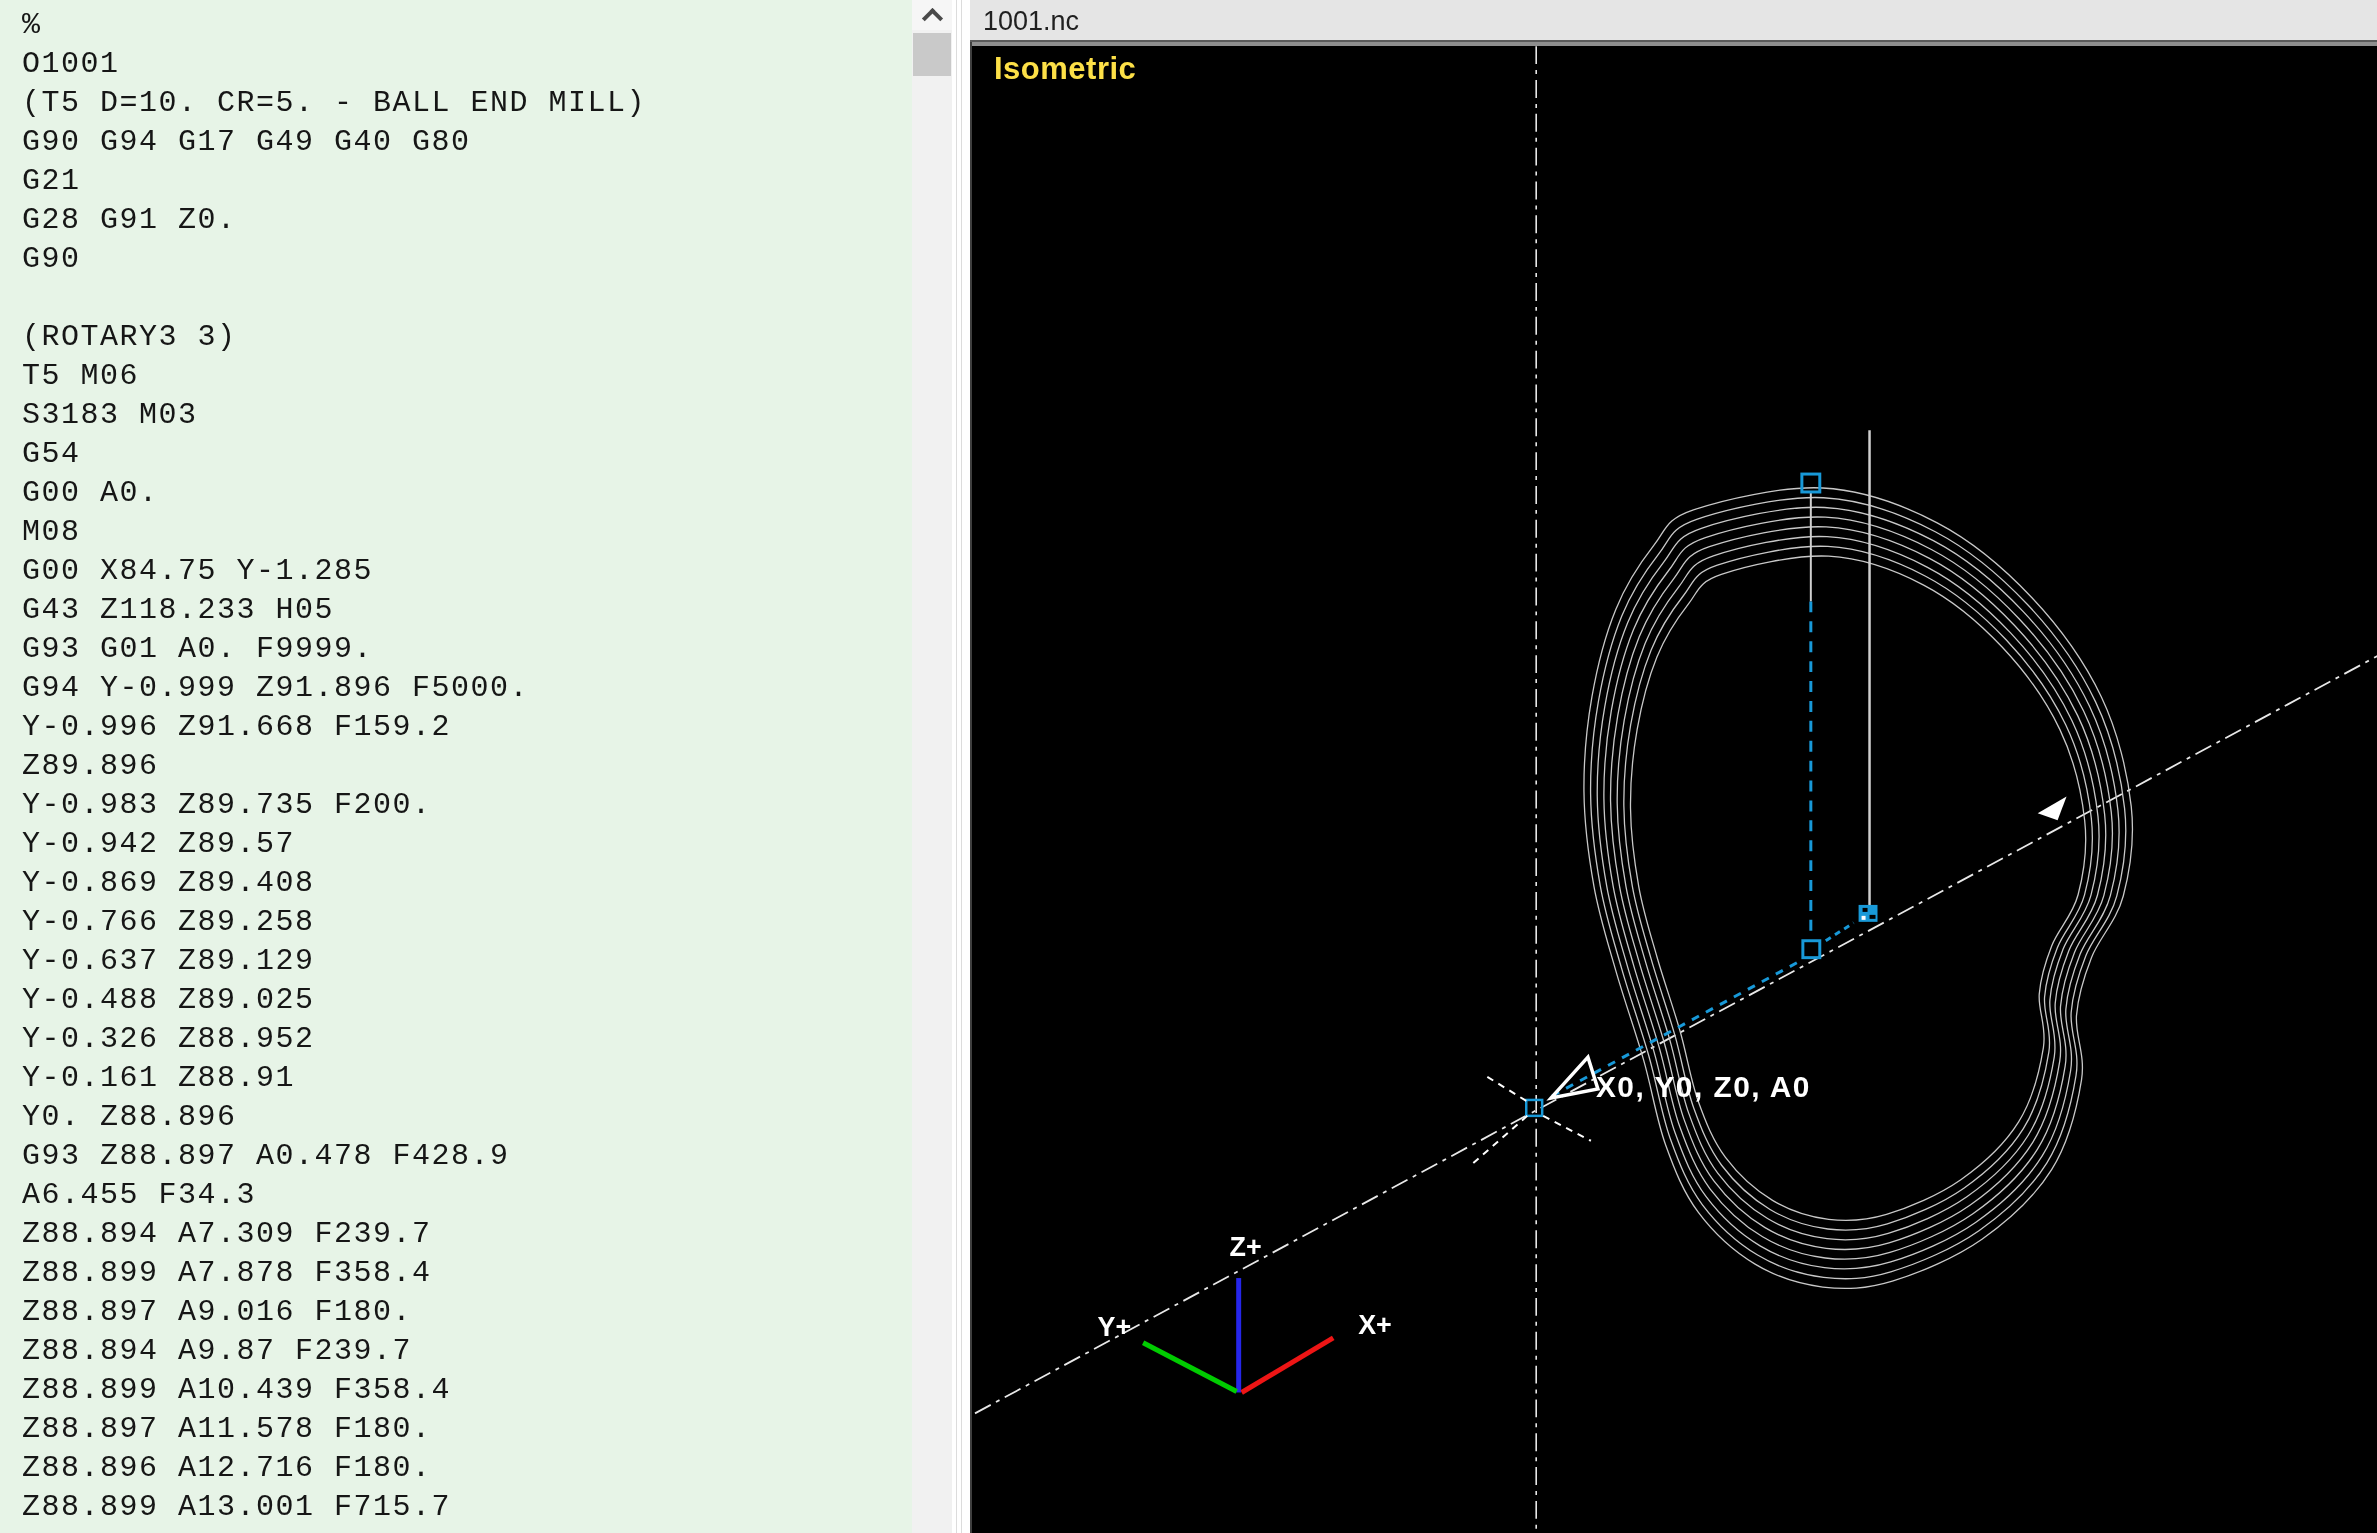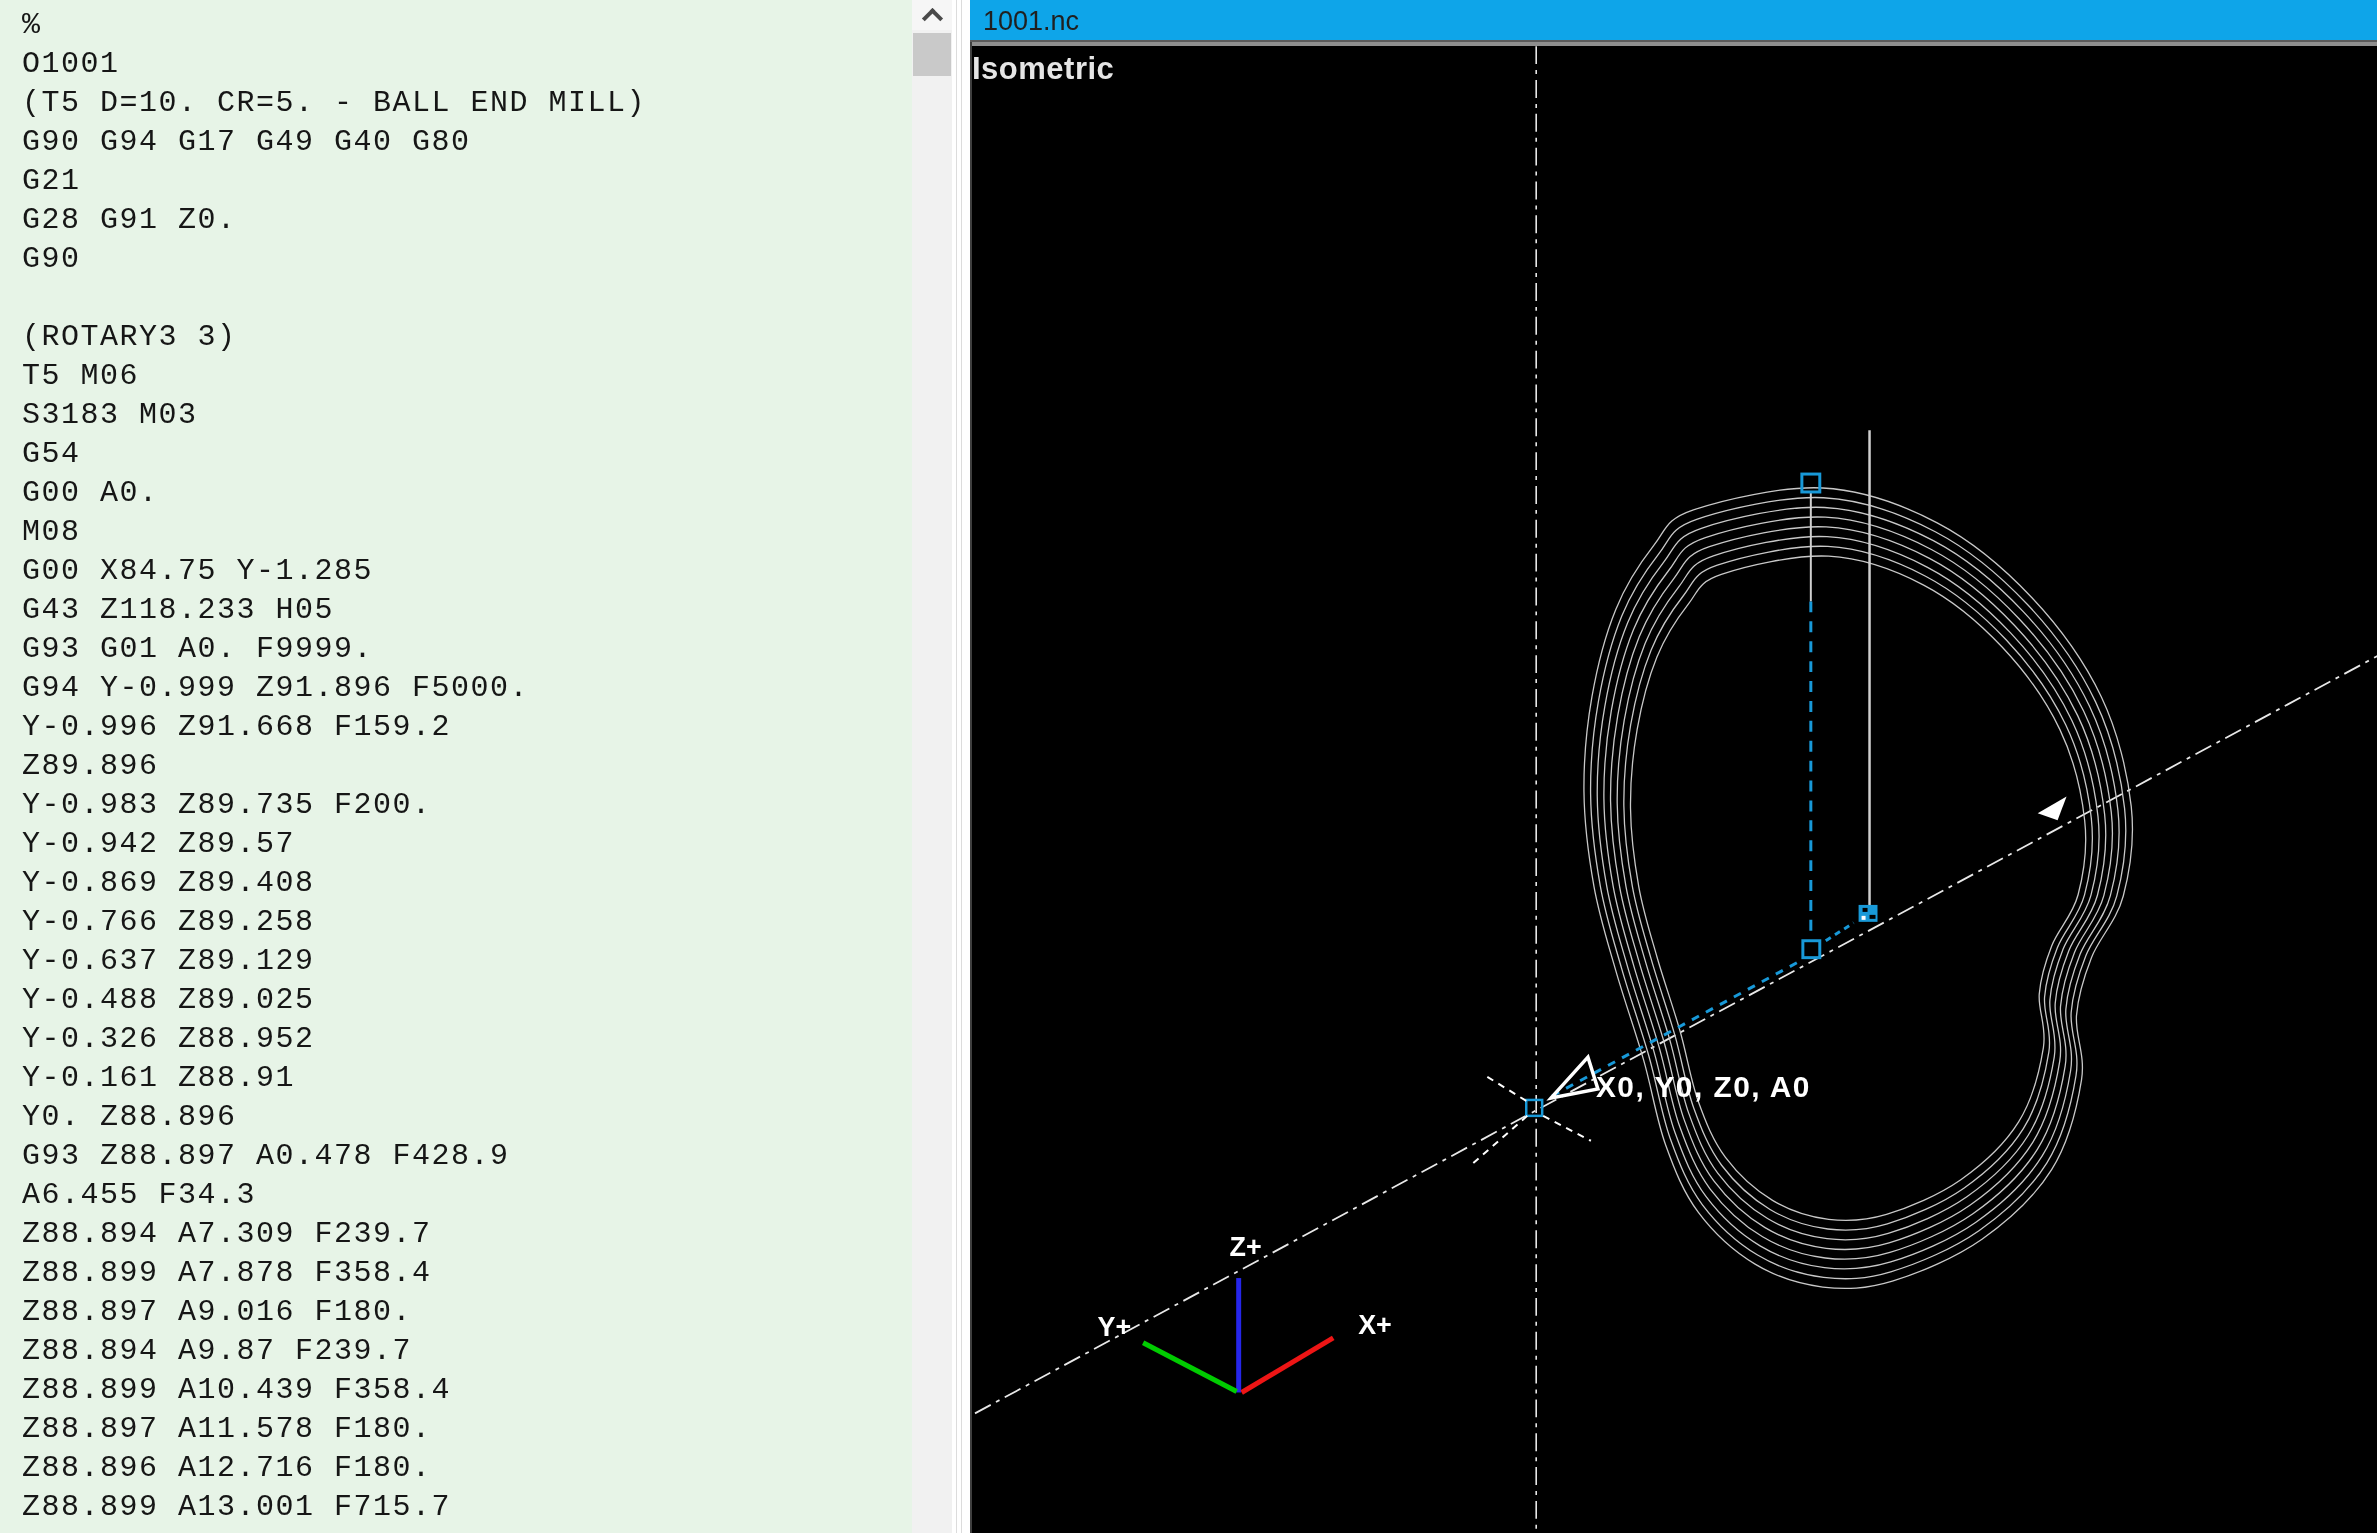--- a/index.html
+++ b/index.html
@@ -18,27 +18,27 @@
   #scroll-up{position:absolute;left:0;top:0;width:40px;height:30px;background:#f6f6f6;}
   #scroll-up .chev{position:absolute;left:13px;top:11px;width:11px;height:11px;
           border-left:4px solid #4a4a4a;border-top:4px solid #4a4a4a;transform:rotate(45deg);}
   #thumb{position:absolute;left:1px;top:33px;width:38px;height:43px;background:#c9c9c9;}
 
   
   #splitter{position:absolute;left:952px;top:0;width:18px;height:1533px;cursor:col-resize;
           background:linear-gradient(90deg,#fff 0 4px,#dcdcdc 4px 5px,#fff 5px 9px,#dcdcdc 9px 10px,#fff 10px 18px);}
 
   
-  #tabbar{position:absolute;left:970px;top:0;width:1407px;height:42px;background:#0ea5e9;
+  #tabbar{position:absolute;left:970px;top:0;width:1407px;height:42px;background:#e5e5e5;
           border-bottom:2px solid #5a5a5a;box-sizing:border-box;}
   #tabbar .tab-label{position:absolute;left:13px;top:6px;font-size:27px;color:#202020;}
   #canvas{position:absolute;left:970px;top:42px;width:1407px;height:1492px;background:#000;
           border-left:2px solid #3f3f3f;box-sizing:border-box;}
   #canvas .topstrip{position:absolute;left:0;top:0;width:100%;height:4px;background:#8e8e8e;}
-  #view-label{position:absolute;left:0;top:9px;font-size:31px;font-weight:bold;color:#e5e5e5;
+  #view-label{position:absolute;left:22px;top:9px;font-size:31px;font-weight:bold;color:#fde047;
           letter-spacing:0.5px;}
   #scene{position:absolute;left:0;top:0;}
 </style>
 </head>
 <body>
 
 <div id="app">
 
   <div id="editor">
     <pre>%

